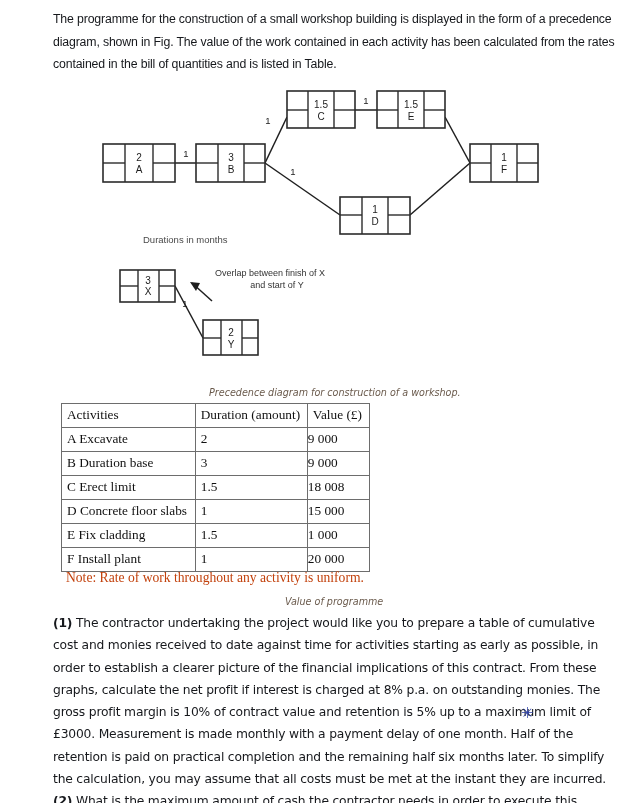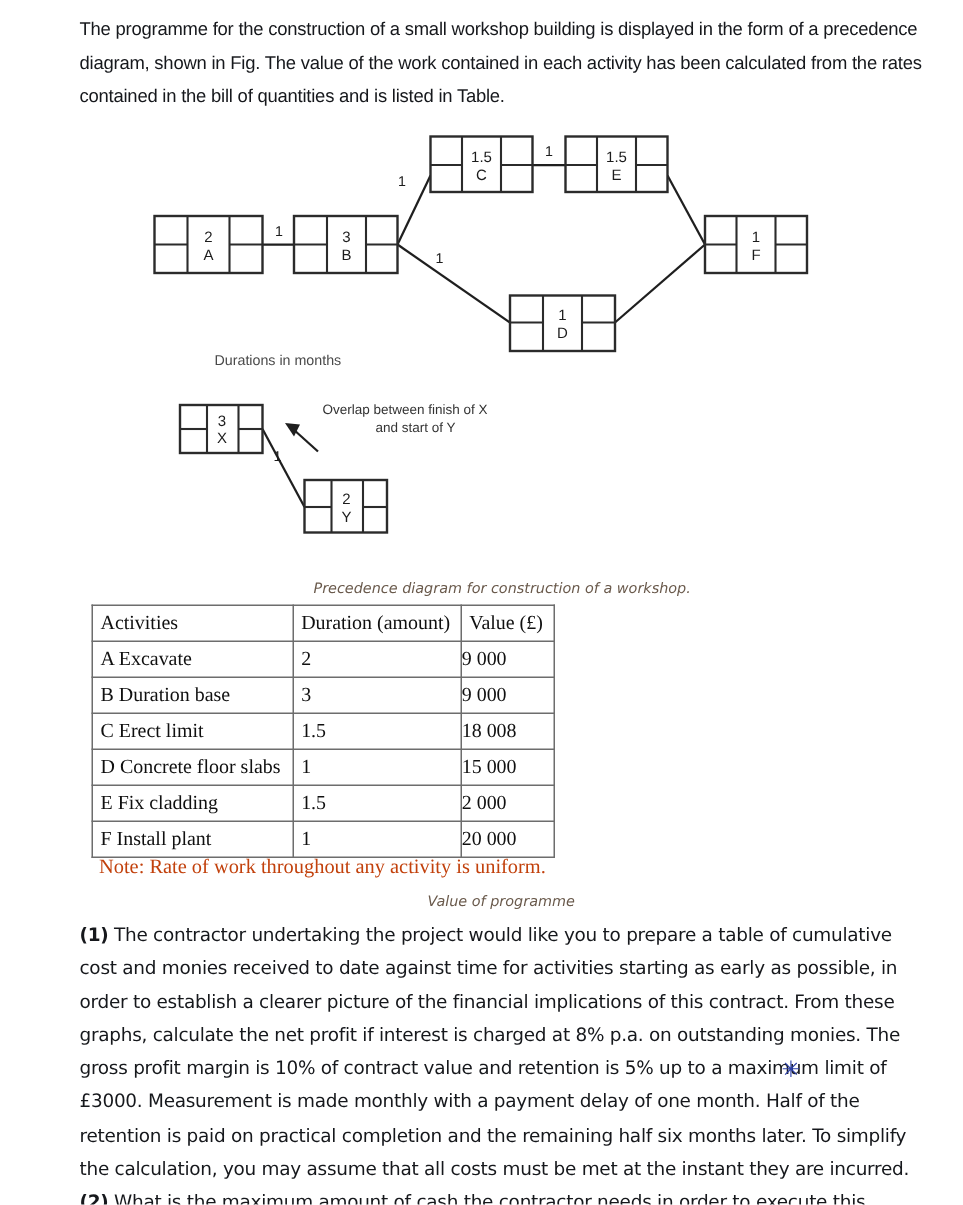--- a/index.html
+++ b/index.html
@@ -282,21 +282,21 @@
       <td class="val-cell">18 008</td>
     </tr>
     <tr>
       <td>D Concrete floor slabs</td>
       <td>1</td>
       <td class="val-cell">15 000</td>
     </tr>
     <tr>
       <td>E Fix cladding</td>
       <td>1.5</td>
-      <td class="val-cell"> 2 000</td>
+      <td class="val-cell"> 1 000</td>
     </tr>
     <tr>
       <td>F Install plant</td>
       <td>1</td>
       <td class="val-cell">20 000</td>
     </tr>
   </tbody>
 </table>
 
 <div id="table-note">Note: Rate of work throughout any activity is uniform.</div>

